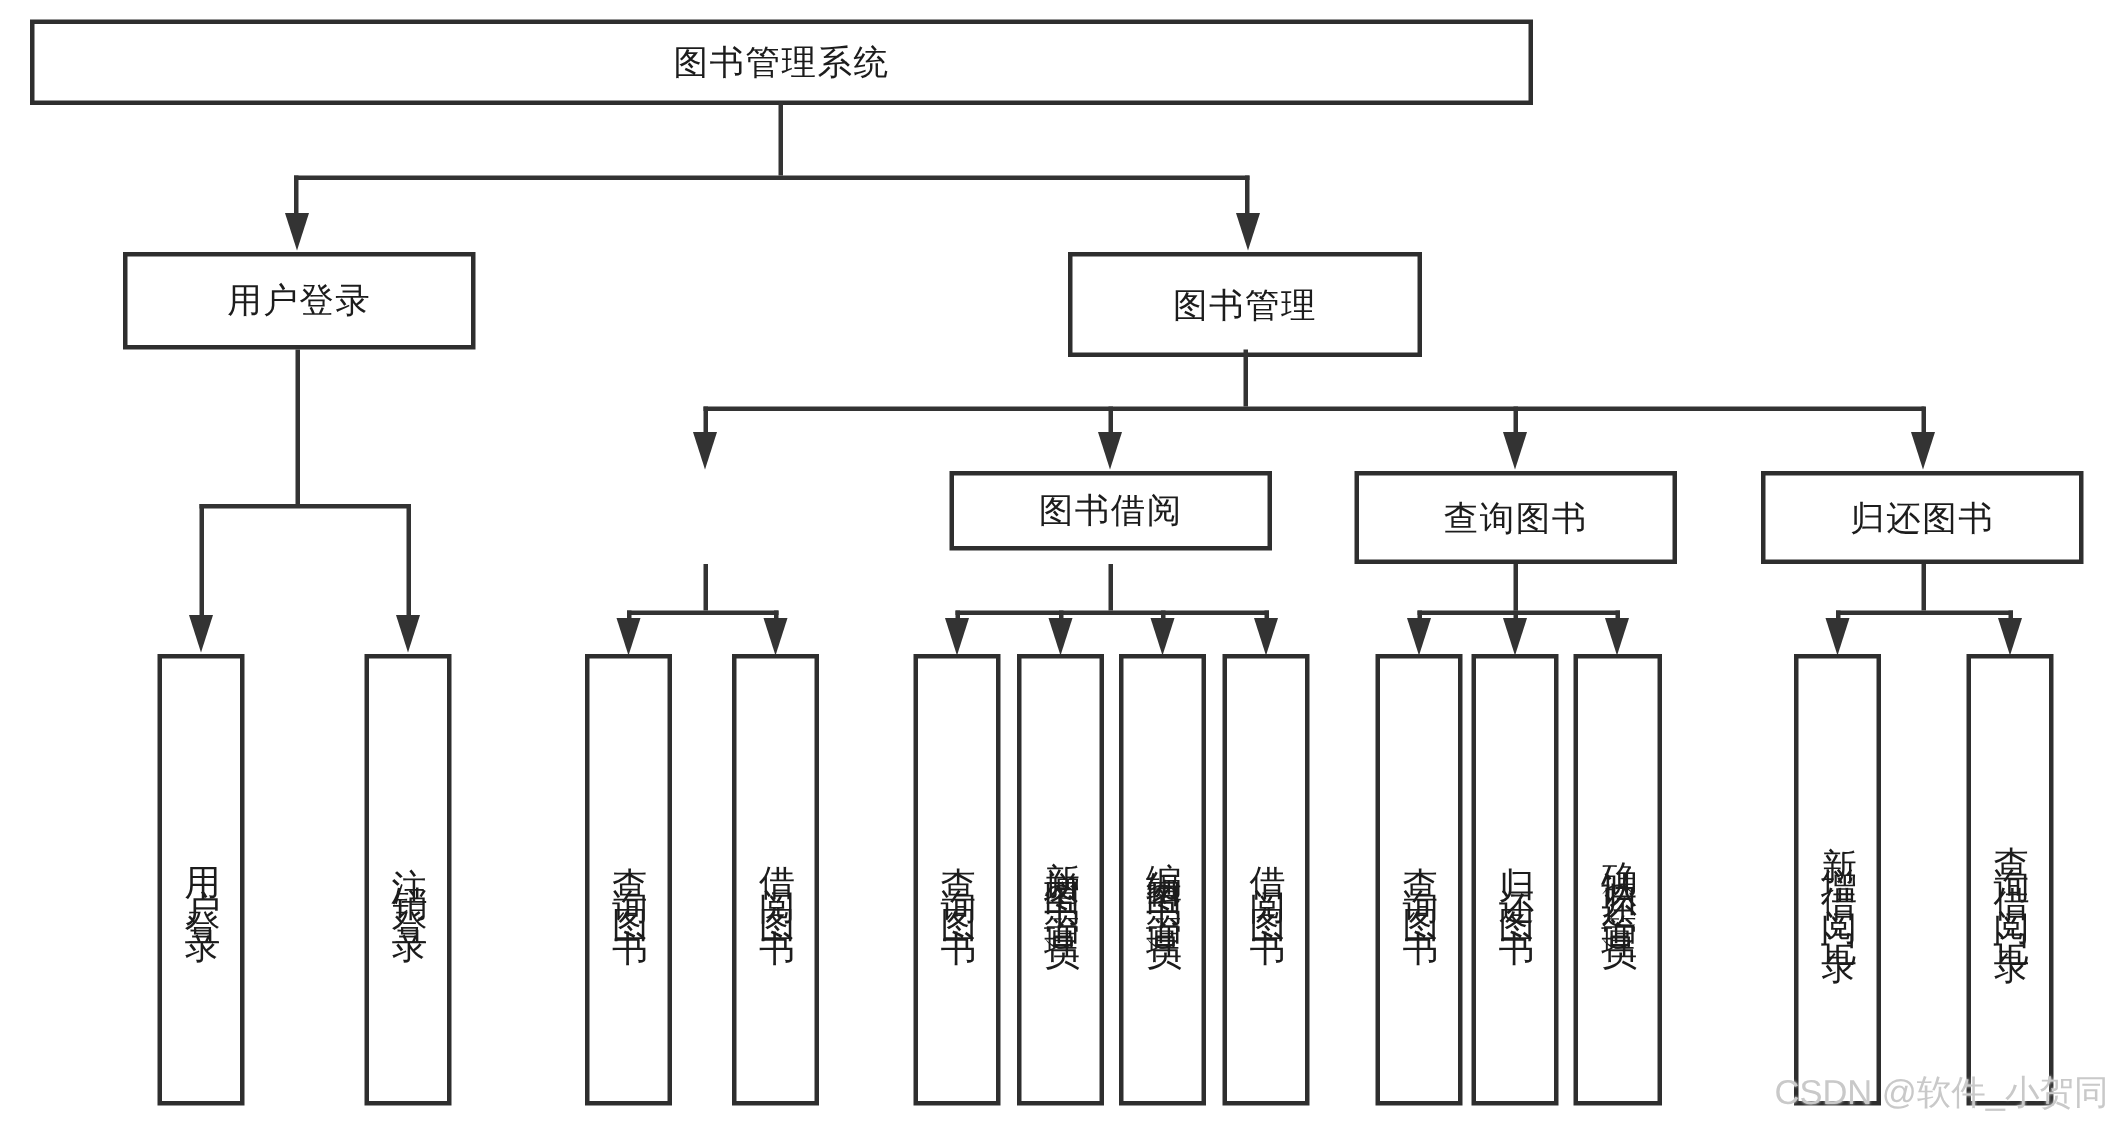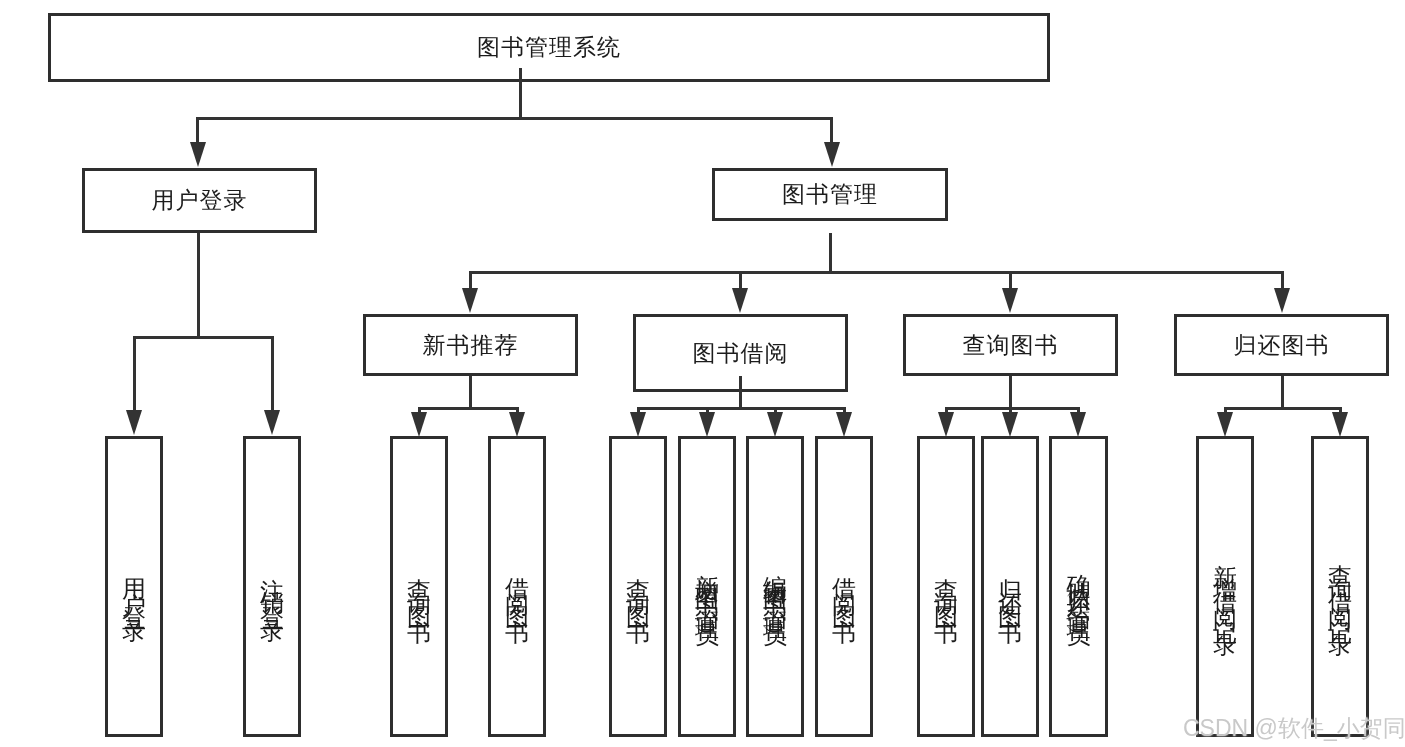--- a/index.html
+++ b/index.html
@@ -50,35 +50,35 @@
     text-shadow:0 0 2px #ffffff;
     z-index:5;
     white-space:nowrap;
   }
 </style>
 </head>
 <body>
 
 <div class="canvas">
 
-  <div class="box hbox" style="left:20px; top:13px; width:1002px; height:69px;margin-left:28px;">
+  <div class="box hbox" style="left:20px; top:13px; width:1002px; height:57px;">
     <span class="label">图书管理系统</span>
   </div>
 
   <div class="line" style="left:519px; top:68px; width:3px; height:49px;"></div>
   <div class="line" style="left:196px; top:117px; width:637px; height:3px;"></div>
   <div class="line" style="left:196px; top:117px; width:3px; height:28px;"></div>
   <div class="tri" style="left:190px; top:142px;"></div>
   <div class="line" style="left:830px; top:117px; width:3px; height:28px;"></div>
   <div class="tri" style="left:824px; top:142px;"></div>
 
   <div class="box hbox" style="left:82px; top:168px; width:235px; height:65px;">
     <span class="label">用户登录</span>
   </div>
-  <div class="box hbox" style="left:712px; top:168px; width:236px; height:53px;text-align:right;">
+  <div class="box hbox" style="left:712px; top:168px; width:236px; height:70px;text-align:right;">
     <span class="label">图书管理</span>
   </div>
 
   <div class="line" style="left:197px; top:233px; width:3px; height:103px;"></div>
   <div class="line" style="left:133px; top:336px; width:141px; height:3px;"></div>
   <div class="line" style="left:133px; top:336px; width:3px; height:76px;"></div>
   <div class="tri" style="left:126px; top:410px;"></div>
   <div class="line" style="left:271px; top:336px; width:3px; height:76px;"></div>
   <div class="tri" style="left:264px; top:410px;"></div>
 
@@ -86,24 +86,21 @@
   <div class="line" style="left:469px; top:271px; width:814px; height:3px;"></div>
   <div class="line" style="left:469px; top:271px; width:3px; height:20px;"></div>
   <div class="tri" style="left:462px; top:288px;"></div>
   <div class="line" style="left:739px; top:271px; width:3px; height:20px;"></div>
   <div class="tri" style="left:732px; top:288px;"></div>
   <div class="line" style="left:1009px; top:271px; width:3px; height:20px;"></div>
   <div class="tri" style="left:1002px; top:288px;"></div>
   <div class="line" style="left:1281px; top:271px; width:3px; height:20px;"></div>
   <div class="tri" style="left:1274px; top:288px;"></div>
 
-  <div class="box hbox" style="left:363px; top:314px; width:215px; height:62px;">
-    <span class="label">新书推荐</span>
-  </div>
-  <div class="box hbox" style="left:633px; top:314px; width:215px; height:78px;">
+  <div class="box hbox" style="left:633px; top:314px; width:215px; height:53px;">
     <span class="label">图书借阅</span>
   </div>
   <div class="box hbox" style="left:903px; top:314px; width:215px; height:62px;">
     <span class="label">查询图书</span>
   </div>
   <div class="box hbox" style="left:1174px; top:314px; width:215px; height:62px;">
     <span class="label">归还图书</span>
   </div>
 
   <div class="line" style="left:469px; top:376px; width:3px; height:31px;"></div>

